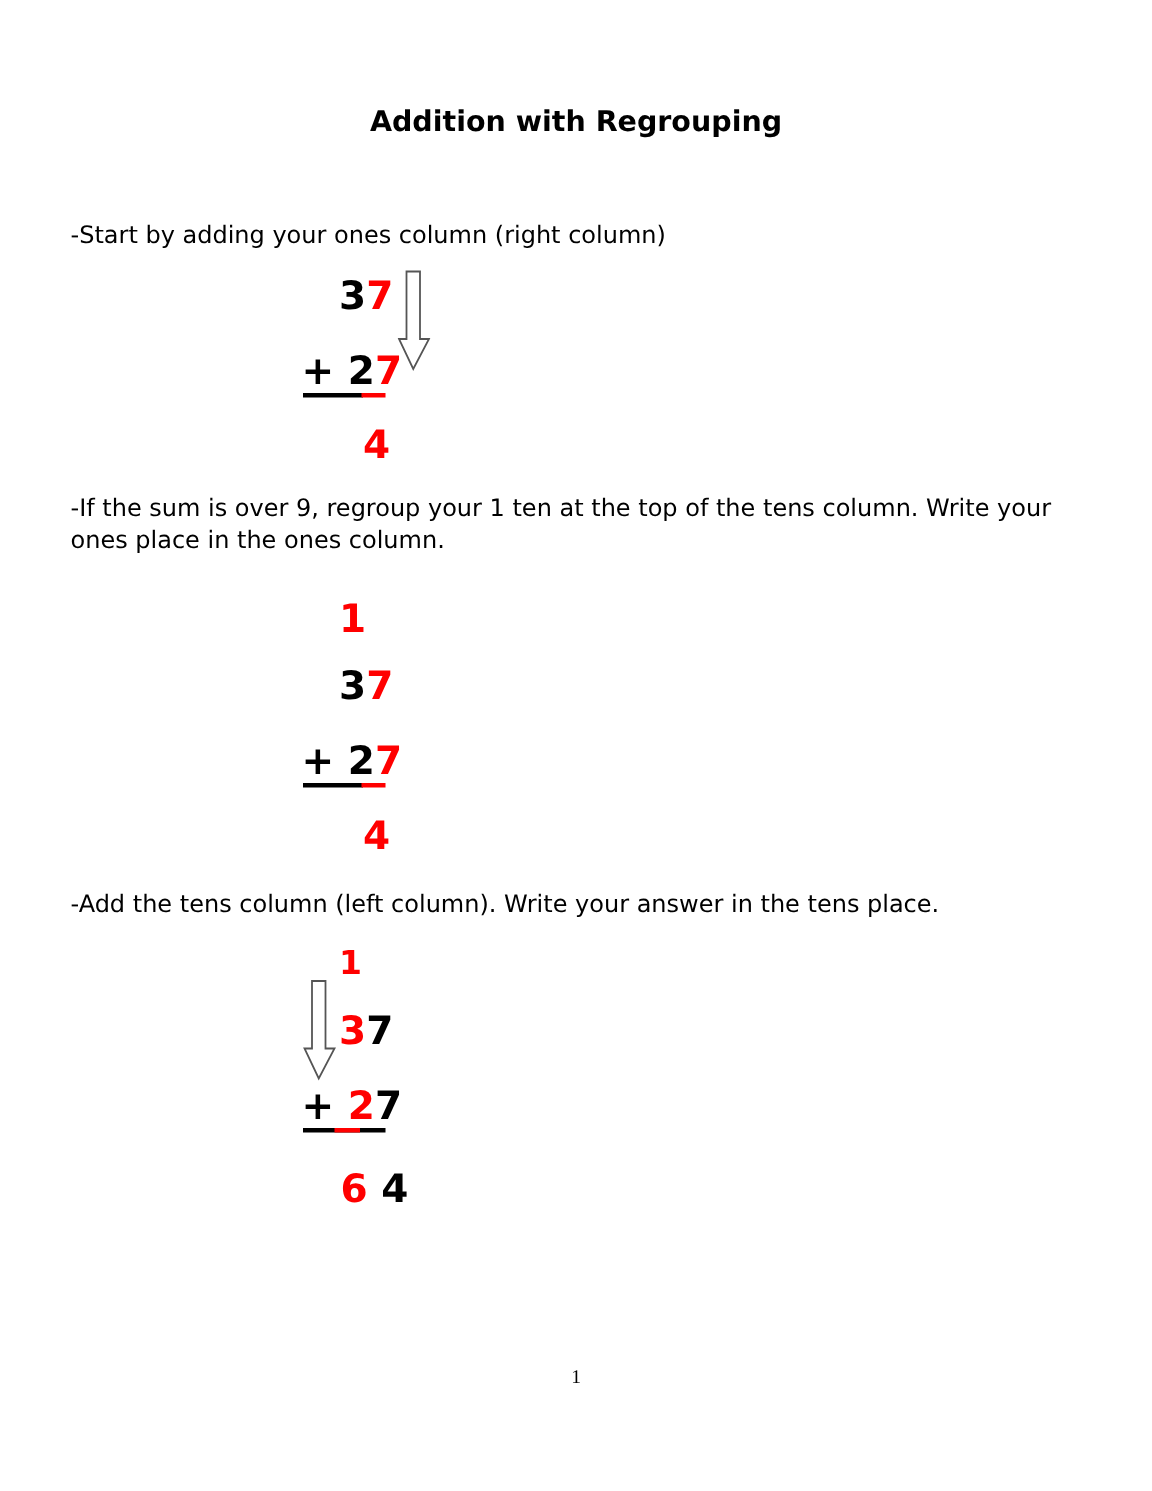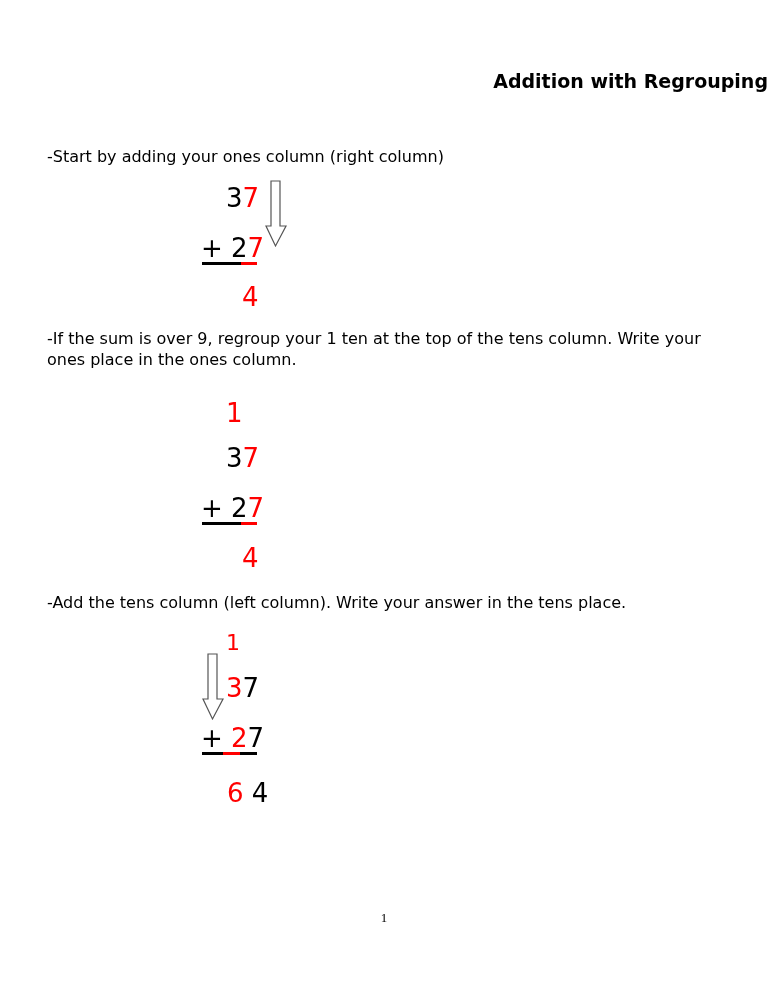--- a/index.html
+++ b/index.html
@@ -1,21 +1,21 @@
 <!DOCTYPE html>
 <html><head>
 <meta charset="utf-8">
 <style>
   html, body { margin:0; padding:0; background:#ffffff; }
   body { width:768px; height:994px; position:relative; overflow:hidden;
          font-family:"DejaVu Sans", sans-serif; color:#000; }
-  .title { position:absolute; top:70px; left:0; width:768px; text-align:right;
+  .title { position:absolute; top:70px; left:0; width:768px; text-align:center;
            font-size:19px; font-weight:bold; }
   .para { position:absolute; left:47px; font-size:16px; line-height:21px; width:680px; }
-  .num { position:absolute; font-size:26px; line-height:30px; font-family:"DejaVu Sans", sans-serif; white-space:nowrap; }
+  .num { position:absolute; font-size:26px; line-height:30px; font-family:"DejaVu Sans", sans-serif; white-space:nowrap;font-weight:bold; }
   .red { color:#ff0000; }
   .uline { position:absolute; height:3px; }
   .arrow { position:absolute; }
   .pagenum { position:absolute; top:910px; left:0; width:768px; text-align:center;
              font-family:"Liberation Serif", serif; font-size:13px; }
 </style>
 </head>
 <body>
 
 <div class="title">Addition with Regrouping</div>

